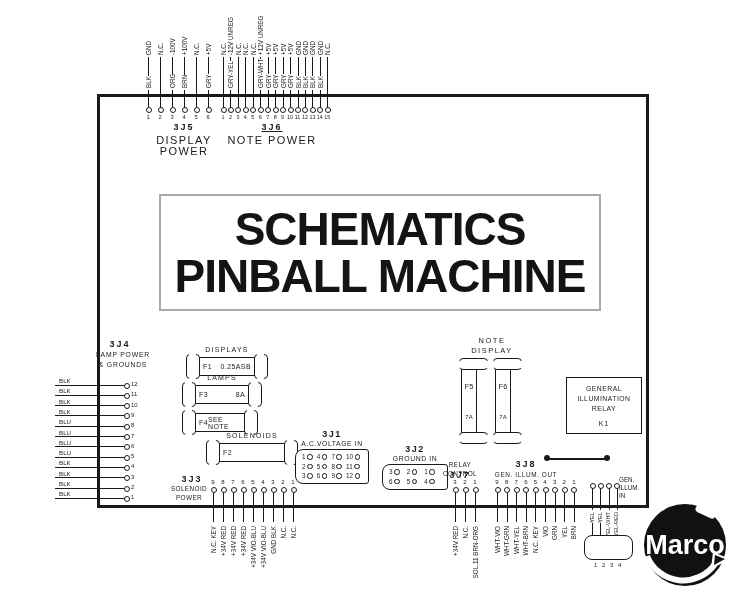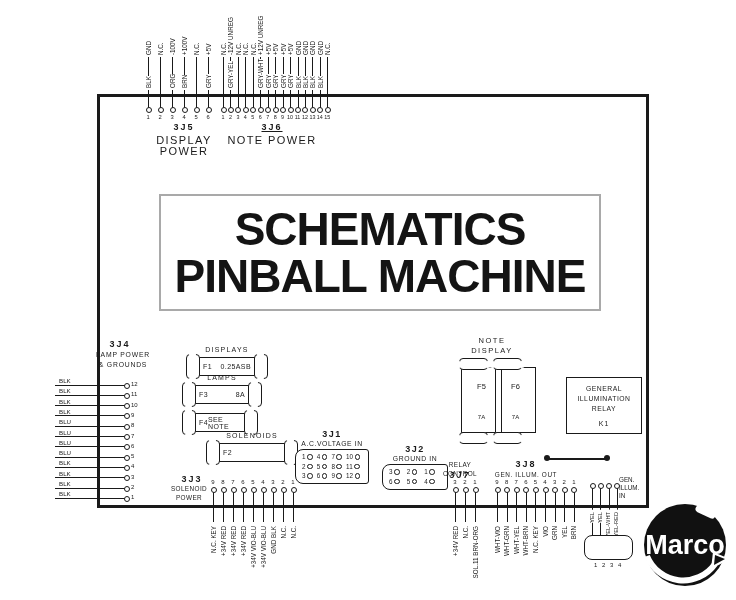--- a/index.html
+++ b/index.html
@@ -69,21 +69,21 @@
          border:1.8px solid var(--ink); border-radius:4px; background:#fff; }
   .fcapL{ left:0; } .fcapR{ right:0; }
   .fcap::before, .fcap::after{ content:''; position:absolute; width:7px; height:7px; background:#fff; border-radius:50%; left:2px; }
   .fcap::before{ top:-4.5px; } .fcap::after{ bottom:-4.5px; }
 
   
   #lsup{ left:462px; top:336px; width:60px; font-size:7.5px; letter-spacing:1.5px; line-height:10px; text-align:center; }
   .vfuse{ position:absolute; width:25px; height:86px; }
   #vfuses .vfuse:nth-child(1){ left:461px; top:358px; }
   #vfuses .vfuse:nth-child(2){ left:495px; top:358px; }
-  .vbody{ position:absolute; left:0; top:9px; width:41px; height:66px; box-sizing:border-box; border:1.7px solid var(--ink); }
+  .vbody{ position:absolute; left:0; top:9px; width:16px; height:66px; box-sizing:border-box; border:1.7px solid var(--ink); }
   .vfn{ position:absolute; top:14px; width:100%; text-align:center; font-size:7.5px; }
   .vfr{ position:absolute; top:46px; width:100%; text-align:center; font-size:6px; }
   .vcap{ position:absolute; left:-2.5px; width:29px; height:12px; box-sizing:border-box;
          border:1.8px solid var(--ink); border-radius:4px; background:#fff; }
   .vcapT{ top:0; } .vcapB{ bottom:0; }
   .vcap::before, .vcap::after{ content:''; position:absolute; width:7px; height:7px; background:#fff; border-radius:50%; top:1.5px; }
   .vcap::before{ left:-4.5px; } .vcap::after{ right:-4.5px; }
 
   
   #k1{ left:566px; top:377px; width:76px; height:57px; box-sizing:border-box; border:1.7px solid var(--ink);

